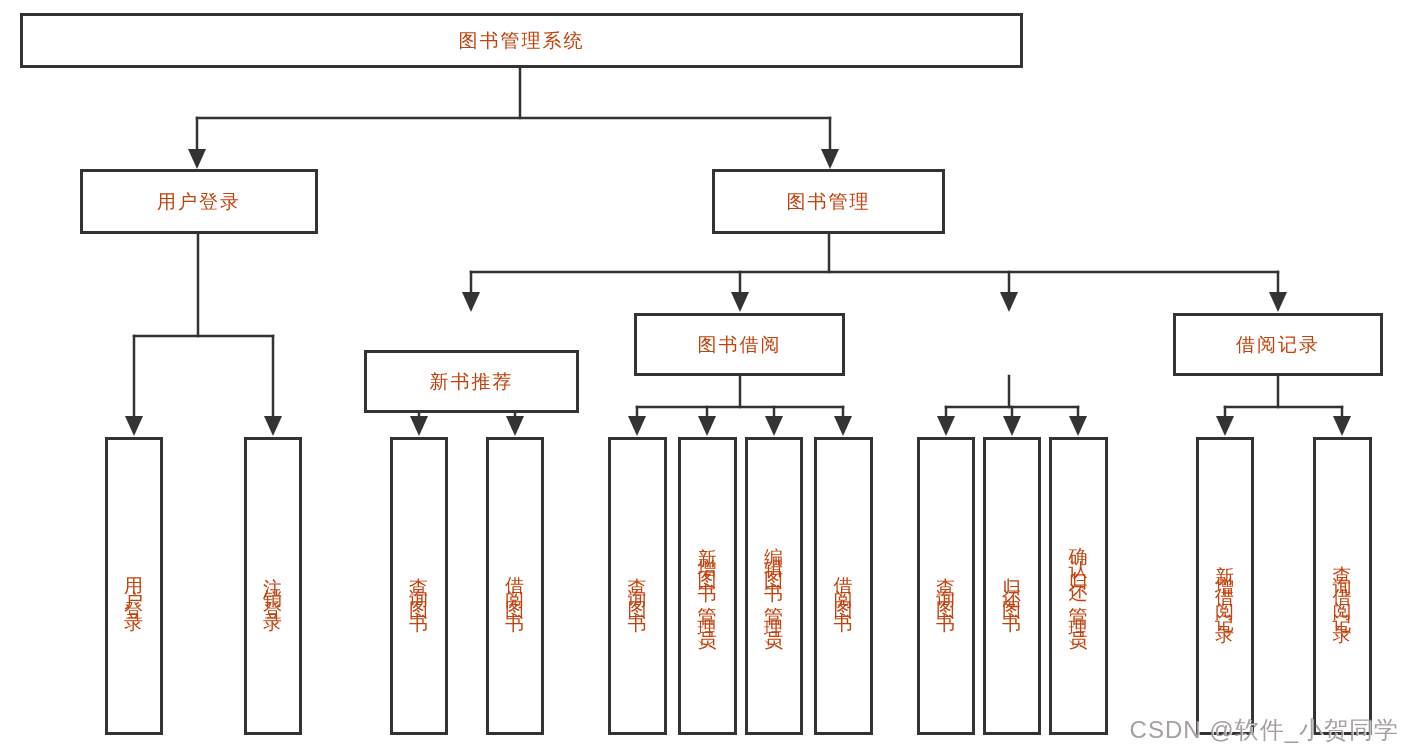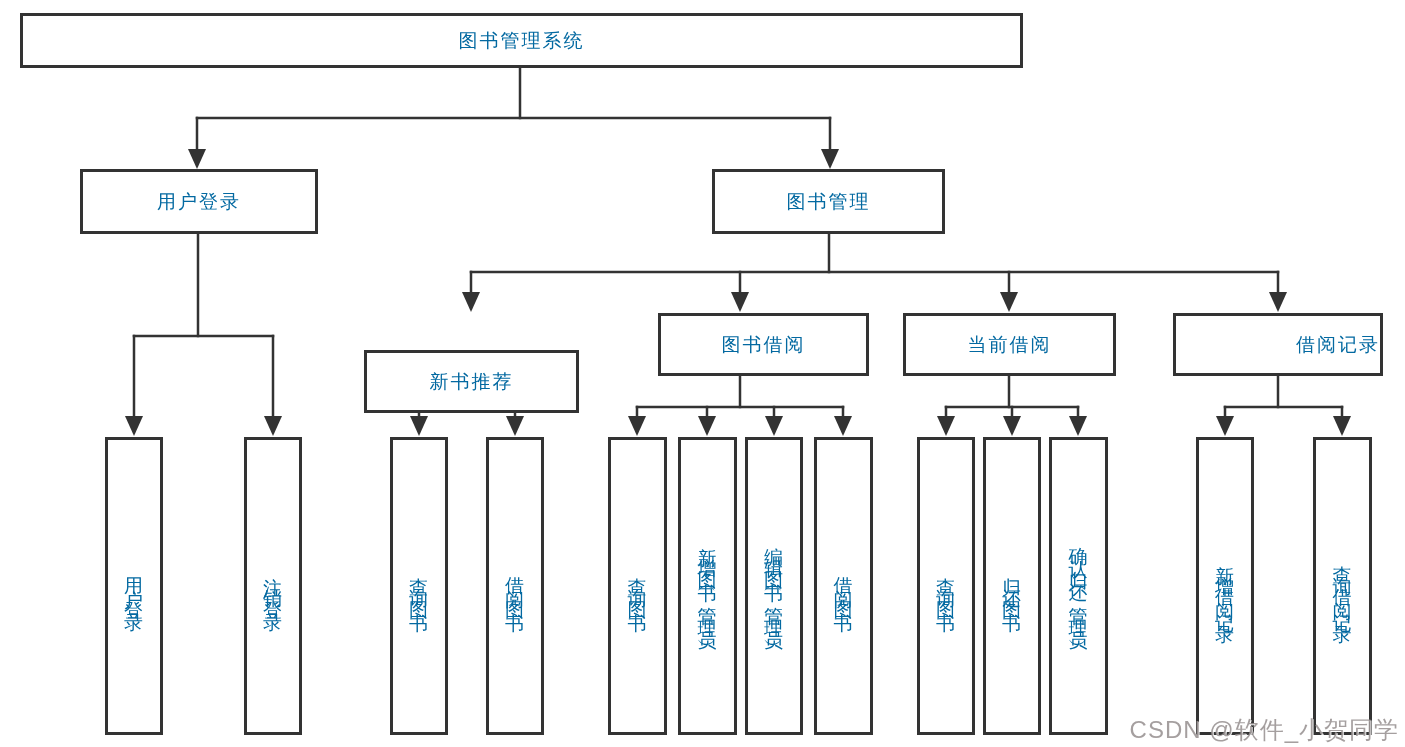--- a/index.html
+++ b/index.html
@@ -23,21 +23,21 @@
   }
   .node {
     position: absolute;
     box-sizing: border-box;
     background: #ffffff;
     border: 3px solid #333333;
     display: flex;
     align-items: center;
     justify-content: center;
     z-index: 2;
-    color: #0369a1;
+    color: #c2410c;
   }
   .node.h .lbl {
     font-size: 19px;
     letter-spacing: 2px;
     white-space: nowrap;
   }
   .node.v .lbl {
     writing-mode: vertical-rl;
     text-orientation: mixed;
     font-size: 19px;
@@ -138,27 +138,24 @@
   <div class="node h" style="left:80px; top:169px; width:238px; height:65px;">
     <span class="lbl">用户登录</span>
   </div>
   <div class="node h" style="left:712px; top:169px; width:233px; height:65px;align-items:center;">
     <span class="lbl">图书管理</span>
   </div>
 
   <div class="node h" style="left:364px; top:313px; width:215px; height:63px;margin-top:37px;">
     <span class="lbl">新书推荐</span>
   </div>
-  <div class="node h" style="left:634px; top:313px; width:211px; height:63px;margin-left:24px;">
+  <div class="node h" style="left:634px; top:313px; width:211px; height:63px;">
     <span class="lbl">图书借阅</span>
   </div>
-  <div class="node h" style="left:903px; top:313px; width:213px; height:63px;">
-    <span class="lbl">当前借阅</span>
-  </div>
-  <div class="node h" style="left:1173px; top:313px; width:210px; height:63px;justify-content:flex-end;">
+  <div class="node h" style="left:1173px; top:313px; width:210px; height:63px;">
     <span class="lbl">借阅记录</span>
   </div>
 
   <div class="node v" style="left:105px; top:437px; width:58px; height:298px;">
     <span class="lbl">用户登录</span>
   </div>
   <div class="node v" style="left:244px; top:437px; width:58px; height:298px;">
     <span class="lbl">注销登录</span>
   </div>
 

